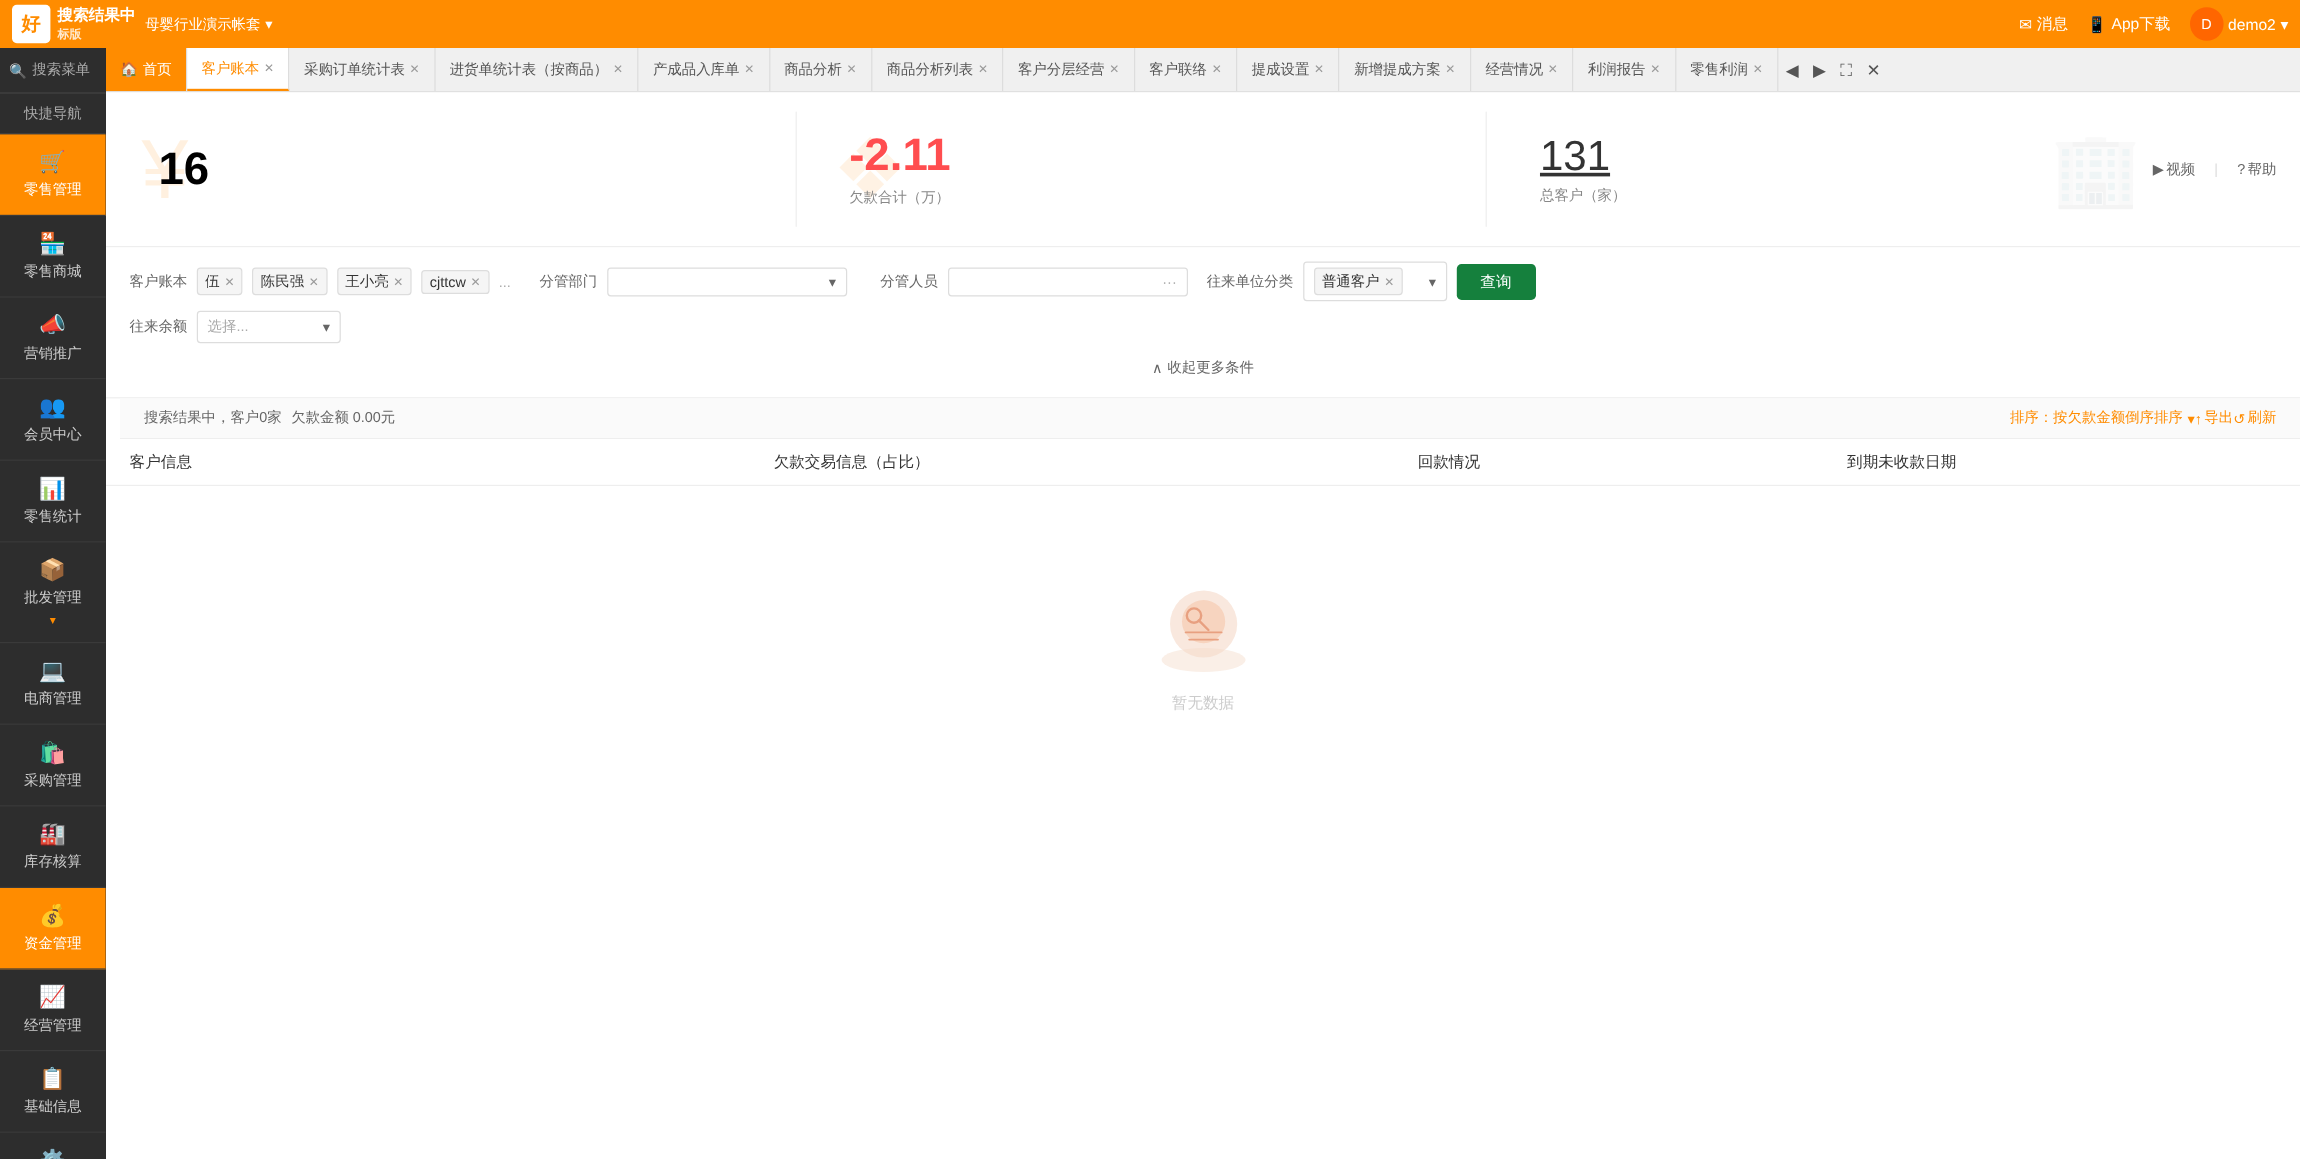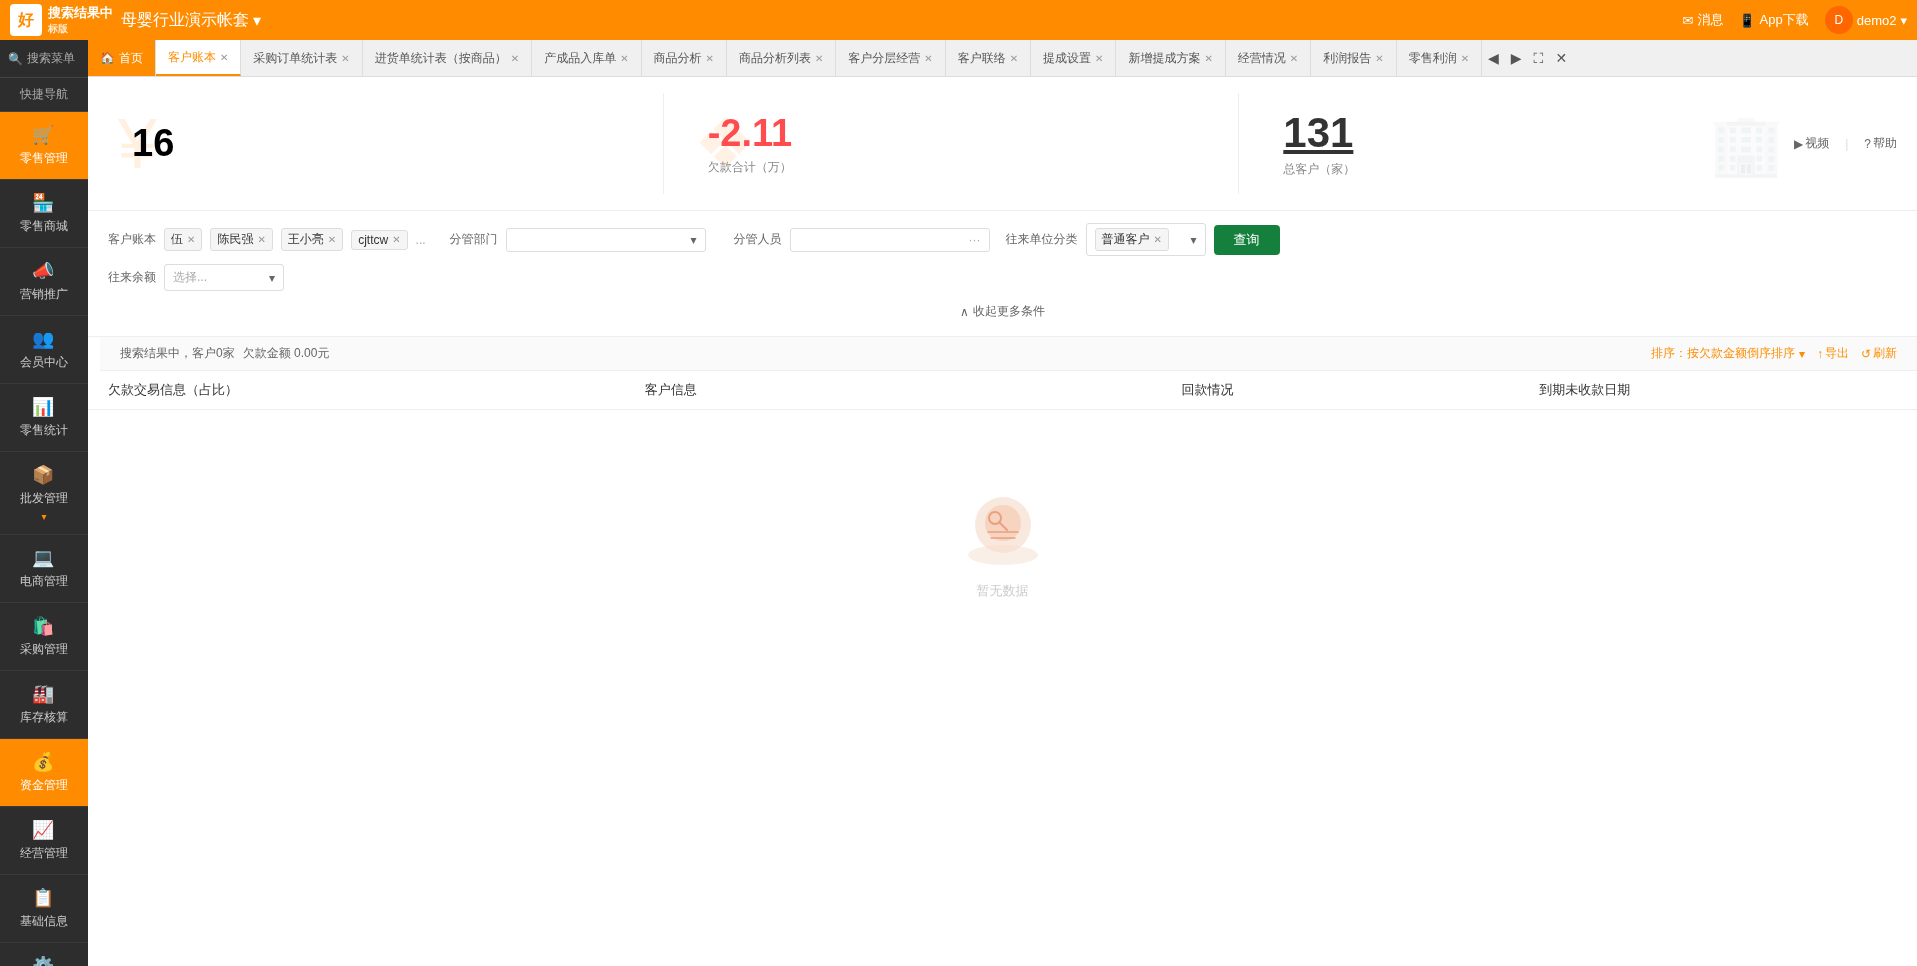--- a/index.html
+++ b/index.html
@@ -8,21 +8,21 @@
     
     .app-wrapper { display: flex; flex-direction: column; height: 966px; }
     .top-bar { height: 40px; background: #ff8c00; display: flex; align-items: center; padding: 0 10px; flex-shrink: 0; }
     .main-layout { display: flex; flex: 1; overflow: hidden; }
     .sidebar { width: 88px; background: #2d2d2d; color: #ccc; display: flex; flex-direction: column; flex-shrink: 0; overflow-y: auto; }
     .content-area { flex: 1; display: flex; flex-direction: column; overflow: hidden; }
 
     
     .top-bar-logo { display: flex; align-items: center; gap: 6px; color: white; font-size: 14px; font-weight: bold; }
     .logo-icon { width: 32px; height: 32px; background: white; border-radius: 4px; display: flex; align-items: center; justify-content: center; color: #ff8c00; font-size: 16px; }
-    .top-bar-dropdown { color: white; margin-left: 8px; font-size: 16px; cursor: pointer; display: flex; align-items: center; gap: 4px; }
+    .top-bar-dropdown { color: white; margin-left: 8px; font-size: 12px; cursor: pointer; display: flex; align-items: center; gap: 4px; }
     .top-bar-right { margin-left: auto; display: flex; align-items: center; gap: 16px; color: white; font-size: 13px; }
     .top-bar-right-item { display: flex; align-items: center; gap: 4px; cursor: pointer; }
     .avatar { width: 28px; height: 28px; border-radius: 50%; background: #ff6600; display: flex; align-items: center; justify-content: center; color: white; font-size: 12px; }
 
     
     .tab-bar { background: #f0f0f0; display: flex; align-items: center; border-bottom: 1px solid #ddd; flex-shrink: 0; overflow: hidden; }
     .tab { display: flex; align-items: center; gap: 4px; padding: 0 12px; height: 36px; cursor: pointer; font-size: 12px; color: #555; border-right: 1px solid #ddd; white-space: nowrap; flex-shrink: 0; }
     .tab.active { background: white; color: #ff8c00; border-bottom: 2px solid #ff8c00; }
     .tab-close { font-size: 10px; color: #999; cursor: pointer; }
     .tab-home { background: #ff8c00; color: white; }
@@ -50,21 +50,21 @@
     .filter-tag { display: inline-flex; align-items: center; background: #f5f5f5; border: 1px solid #ddd; border-radius: 3px; padding: 2px 6px; font-size: 12px; color: #333; gap: 4px; }
     .filter-tag .close { color: #999; cursor: pointer; font-size: 10px; }
     .filter-more { color: #aaa; cursor: pointer; font-size: 12px; }
     .filter-select { display: flex; align-items: center; border: 1px solid #ddd; border-radius: 3px; padding: 4px 8px; font-size: 12px; color: #666; min-width: 120px; cursor: pointer; background: white; gap: 4px; }
     .filter-select-wide { min-width: 200px; }
     .collapse-btn { display: flex; align-items: center; justify-content: center; gap: 4px; color: #666; font-size: 12px; cursor: pointer; margin: 0 auto; width: fit-content; padding: 4px 0; }
 
     
     .result-bar { display: flex; align-items: center; justify-content: space-between; padding: 8px 20px; background: #fafafa; border-bottom: 1px solid #eee; font-size: 12px; color: #666; margin-left: 12px; }
     .result-bar-left { display: flex; align-items: center; gap: 8px; }
-    .result-bar-right { display: flex; align-items: center; gap: 12px; }
+    .result-bar-right { display: flex; align-items: center; gap: 0; }
     .result-bar-right span { cursor: pointer; color: #ff8c00; display: flex; align-items: center; gap: 2px; }
     .sort-select { display: flex; align-items: center; gap: 4px; cursor: pointer; }
 
     
     .table-area { padding: 0; }
     .table-header { display: grid; grid-template-columns: 3fr 3fr 2fr 2fr; background: white; border-bottom: 1px solid #eee; padding: 10px 20px; }
     .table-header-cell { font-size: 13px; color: #333; font-weight: 500; }
 
     
     .empty-state { display: flex; flex-direction: column; align-items: center; justify-content: center; padding: 80px 0; color: #ccc; font-size: 13px; }
@@ -253,21 +253,21 @@
           <div class="stat-block" style="flex:1; position:relative; overflow:hidden;">
             <div style="position:absolute; left:10px; top:50%; transform:translateY(-50%); opacity:0.1; font-size:70px; color:#ff8c00;">❖</div>
             <div style="font-size:38px; font-weight:bold; color:#ff4d4f; position:relative; z-index:1;">-2.11</div>
             <div style="font-size:12px; color:#888; margin-top:4px; position:relative; z-index:1;">欠款合计（万）</div>
           </div>
 
           <div style="width:1px; background:#eee; margin:0 20px;"></div>
 
           <div class="stat-block" style="flex:1; position:relative; overflow:hidden;">
             <div style="position:absolute; right:10px; top:50%; transform:translateY(-50%); opacity:0.1; font-size:60px; color:#66aaff;">🏢</div>
-            <div style="font-size:42px; font-weight:bold; color:#333; text-decoration:underline; position:relative; z-index:1;">131</div>
+            <div style="font-size:35px; font-weight:normal; color:#333; text-decoration:underline; position:relative; z-index:1;">131</div>
             <div style="font-size:12px; color:#888; margin-top:4px; position:relative; z-index:1;">总客户（家）</div>
           </div>
 
           <div class="stats-right-actions">
             <span>
               <span>▶</span>
               <span>视频</span>
             </span>
             <span style="color:#ddd;">|</span>
             <span>
@@ -350,22 +350,22 @@
             </span>
             <span>
               <span>↺</span>
               <span>刷新</span>
             </span>
           </div>
         </div>
 
         <div class="table-area">
           <div class="table-header">
+            <div class="table-header-cell">客户信息</div>
             <div class="table-header-cell">欠款交易信息（占比）</div>
-            <div class="table-header-cell">客户信息</div>
             <div class="table-header-cell">回款情况</div>
             <div class="table-header-cell">到期未收款日期</div>
           </div>
 
           <div class="empty-state">
             <div class="empty-icon">
               <svg width="100" height="80" viewBox="0 0 100 80" xmlns="http://www.w3.org/2000/svg">
                 <ellipse cx="50" cy="65" rx="35" ry="10" fill="#f5e0d0" opacity="0.5"></ellipse>
                 <circle cx="50" cy="35" r="28" fill="#f5d9c8" opacity="0.6"></circle>
                 <circle cx="50" cy="33" r="18" fill="#f5c0a0" opacity="0.5"></circle>

